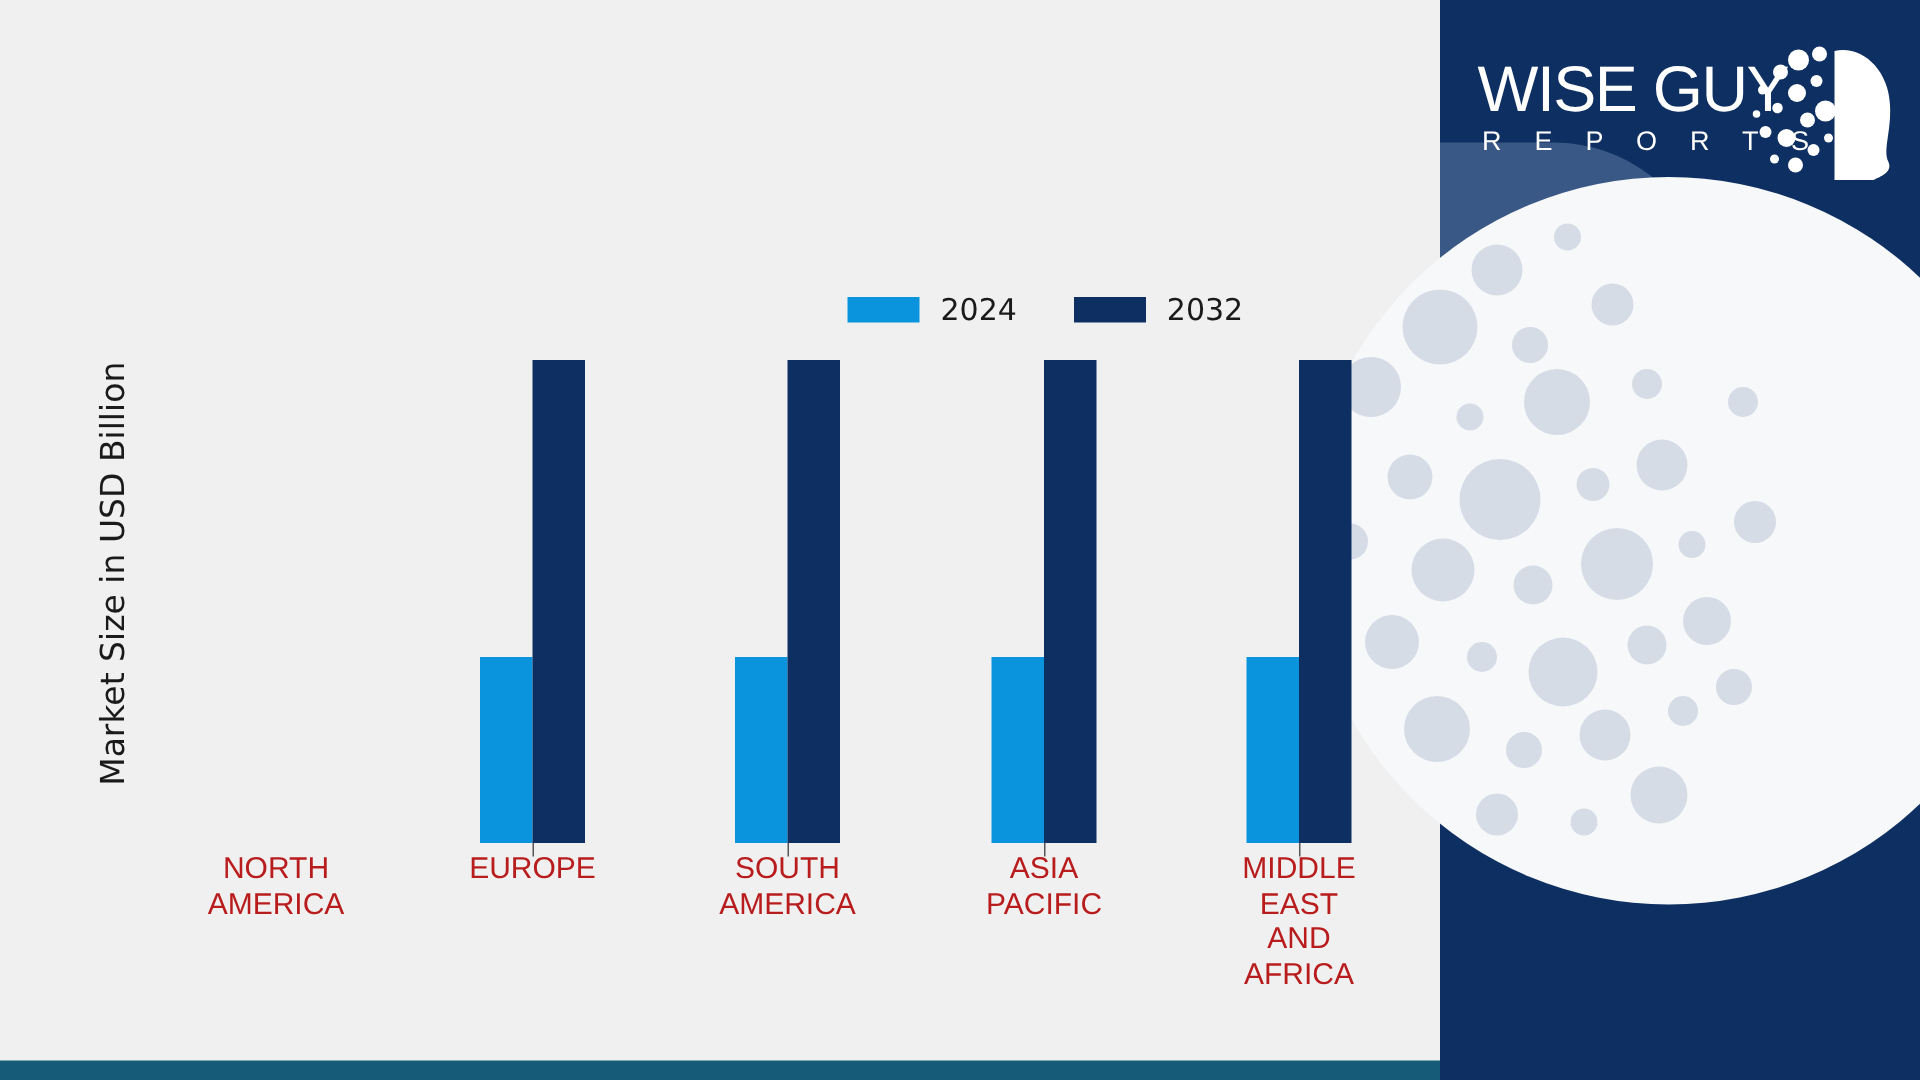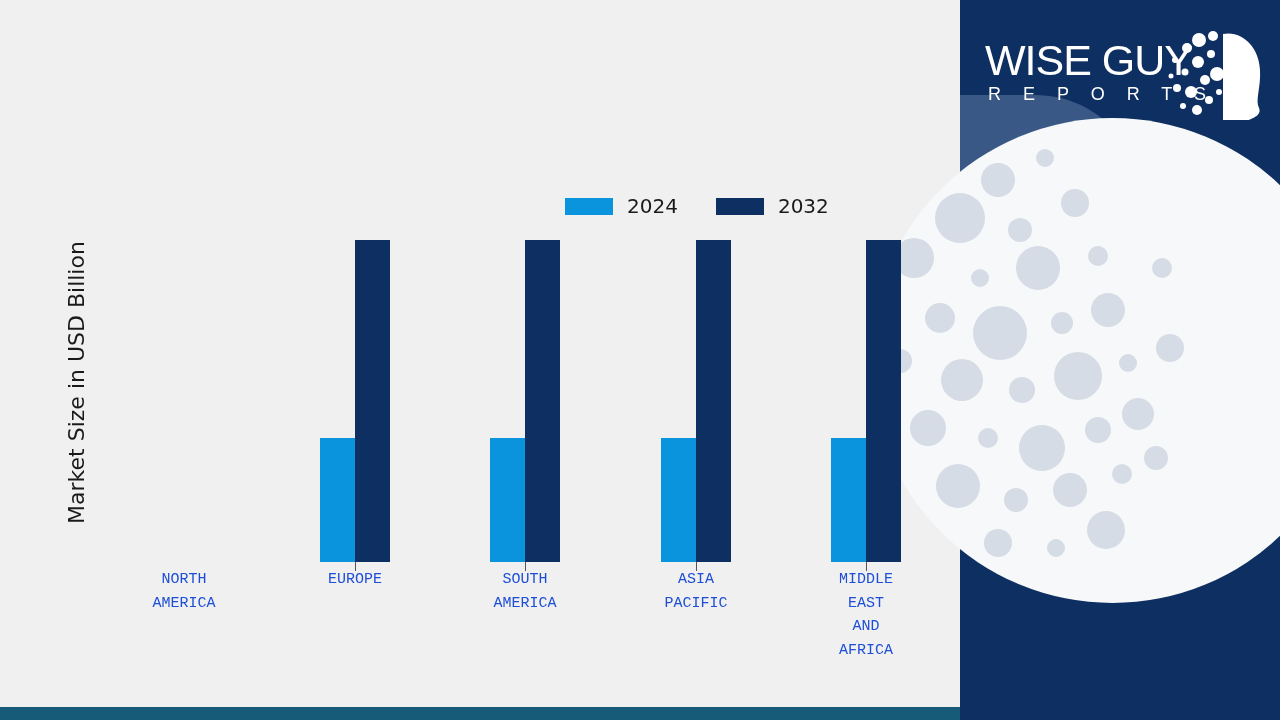--- a/index.html
+++ b/index.html
@@ -150,23 +150,23 @@
     font-family: "DejaVu Sans", sans-serif;
     font-size: 19px;
     font-weight: bold;
     color: #111111;
     white-space: nowrap;
   }
   .cat-label {
     position: absolute;
     top: 568px;
     text-align: center;
-    font-family: Liberation Mono, monospace;
-    font-size: 15px;
-    color: #1d4ed8;
+    font-family: Liberation Sans, sans-serif;
+    font-size: 20px;
+    color: #b91c1c;
     line-height: 23.5px;
     white-space: pre-line;
   }
 
   
   .legend {
     position: absolute;
     left: 565px; top: 194px;
     display: flex;
     align-items: center;

